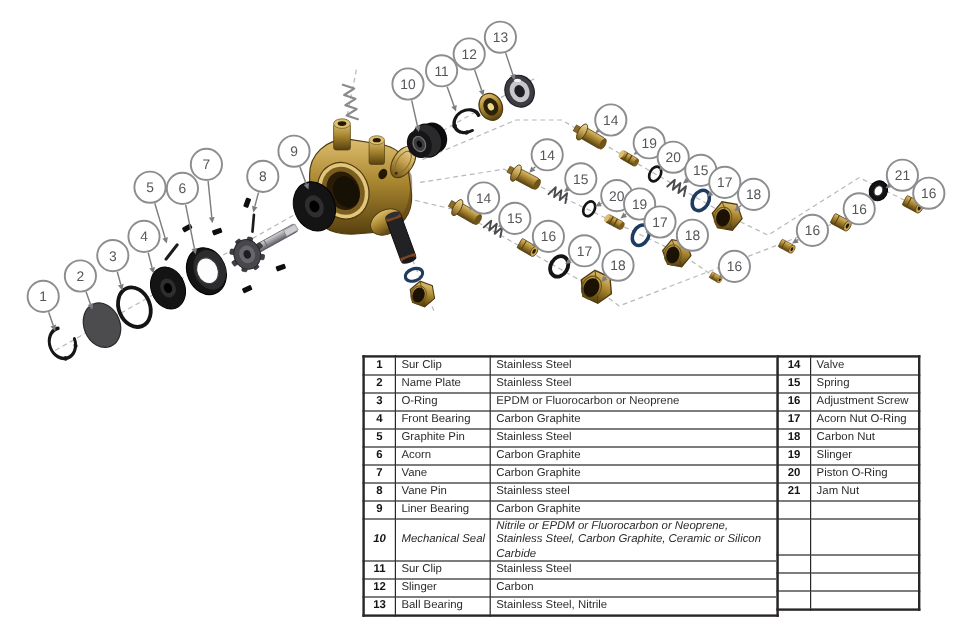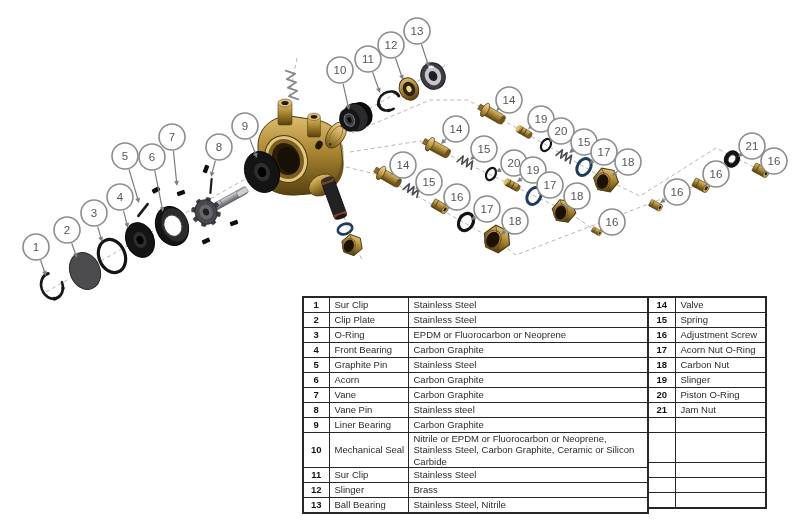--- a/index.html
+++ b/index.html
@@ -3,21 +3,21 @@
 <meta charset="utf-8">
 <style>
   html,body{margin:0;padding:0;background:#fff;font-family:"Liberation Sans",sans-serif;}
   #stage{position:relative;width:800px;height:532px;background:#fff;overflow:hidden;}
   #title{position:absolute;left:38px;top:80px;font-size:17.5px;color:#55575b;line-height:1.33;letter-spacing:.2px;}
   #diagram-svg{position:absolute;left:0;top:0;}
   table.tbl{position:absolute;border-collapse:collapse;table-layout:fixed;border:2px solid #2a2627;background:#fff;}
   table.tbl td{border:1px solid #2a2627;font-size:9.5px;color:#2b2b2d;height:14px;line-height:1.2;
     padding:0 3px 0 5px;vertical-align:middle;overflow:hidden;}
   table.tbl td.num{font-weight:700;text-align:center;padding:0;color:#141414;}
-  table.tbl tr.tall td{height:29px;}
+  table.tbl tr.tall td{height:29px;font-style:italic;}
   #tbl-left{left:302px;top:296px;width:345px;}
   #tbl-right{left:647px;top:296px;width:118px;}
 </style>
 </head>
 <body>
 
 <div id="stage">
   <svg id="diagram-svg" width="800" height="532" viewBox="0 0 800 532">
       <defs>
         <linearGradient id="gb" x1="0" y1="0" x2="0" y2="1">
@@ -561,21 +561,21 @@
         <col style="width:240px">
       </colgroup>
     <tbody>
         <tr>
           <td class="num">1</td>
           <td>Sur Clip</td>
           <td>Stainless Steel</td>
         </tr>
         <tr>
           <td class="num">2</td>
-          <td>Clip Plate</td>
+          <td>Name Plate</td>
           <td>Stainless Steel</td>
         </tr>
         <tr>
           <td class="num">3</td>
           <td>O-Ring</td>
           <td>EPDM or Fluorocarbon or Neoprene</td>
         </tr>
         <tr>
           <td class="num">4</td>
           <td>Front Bearing</td>
@@ -612,21 +612,21 @@
           <td>Nitrile or EPDM or Fluorocarbon or Neoprene, Stainless Steel, Carbon Graphite, Ceramic or Silicon Carbide</td>
         </tr>
         <tr>
           <td class="num">11</td>
           <td>Sur Clip</td>
           <td>Stainless Steel</td>
         </tr>
         <tr>
           <td class="num">12</td>
           <td>Slinger</td>
-          <td>Brass</td>
+          <td>Carbon</td>
         </tr>
         <tr>
           <td class="num">13</td>
           <td>Ball Bearing</td>
           <td>Stainless Steel, Nitrile</td>
         </tr>
       </tbody>
   </table>
   <table id="tbl-right" class="tbl">
     <colgroup>

